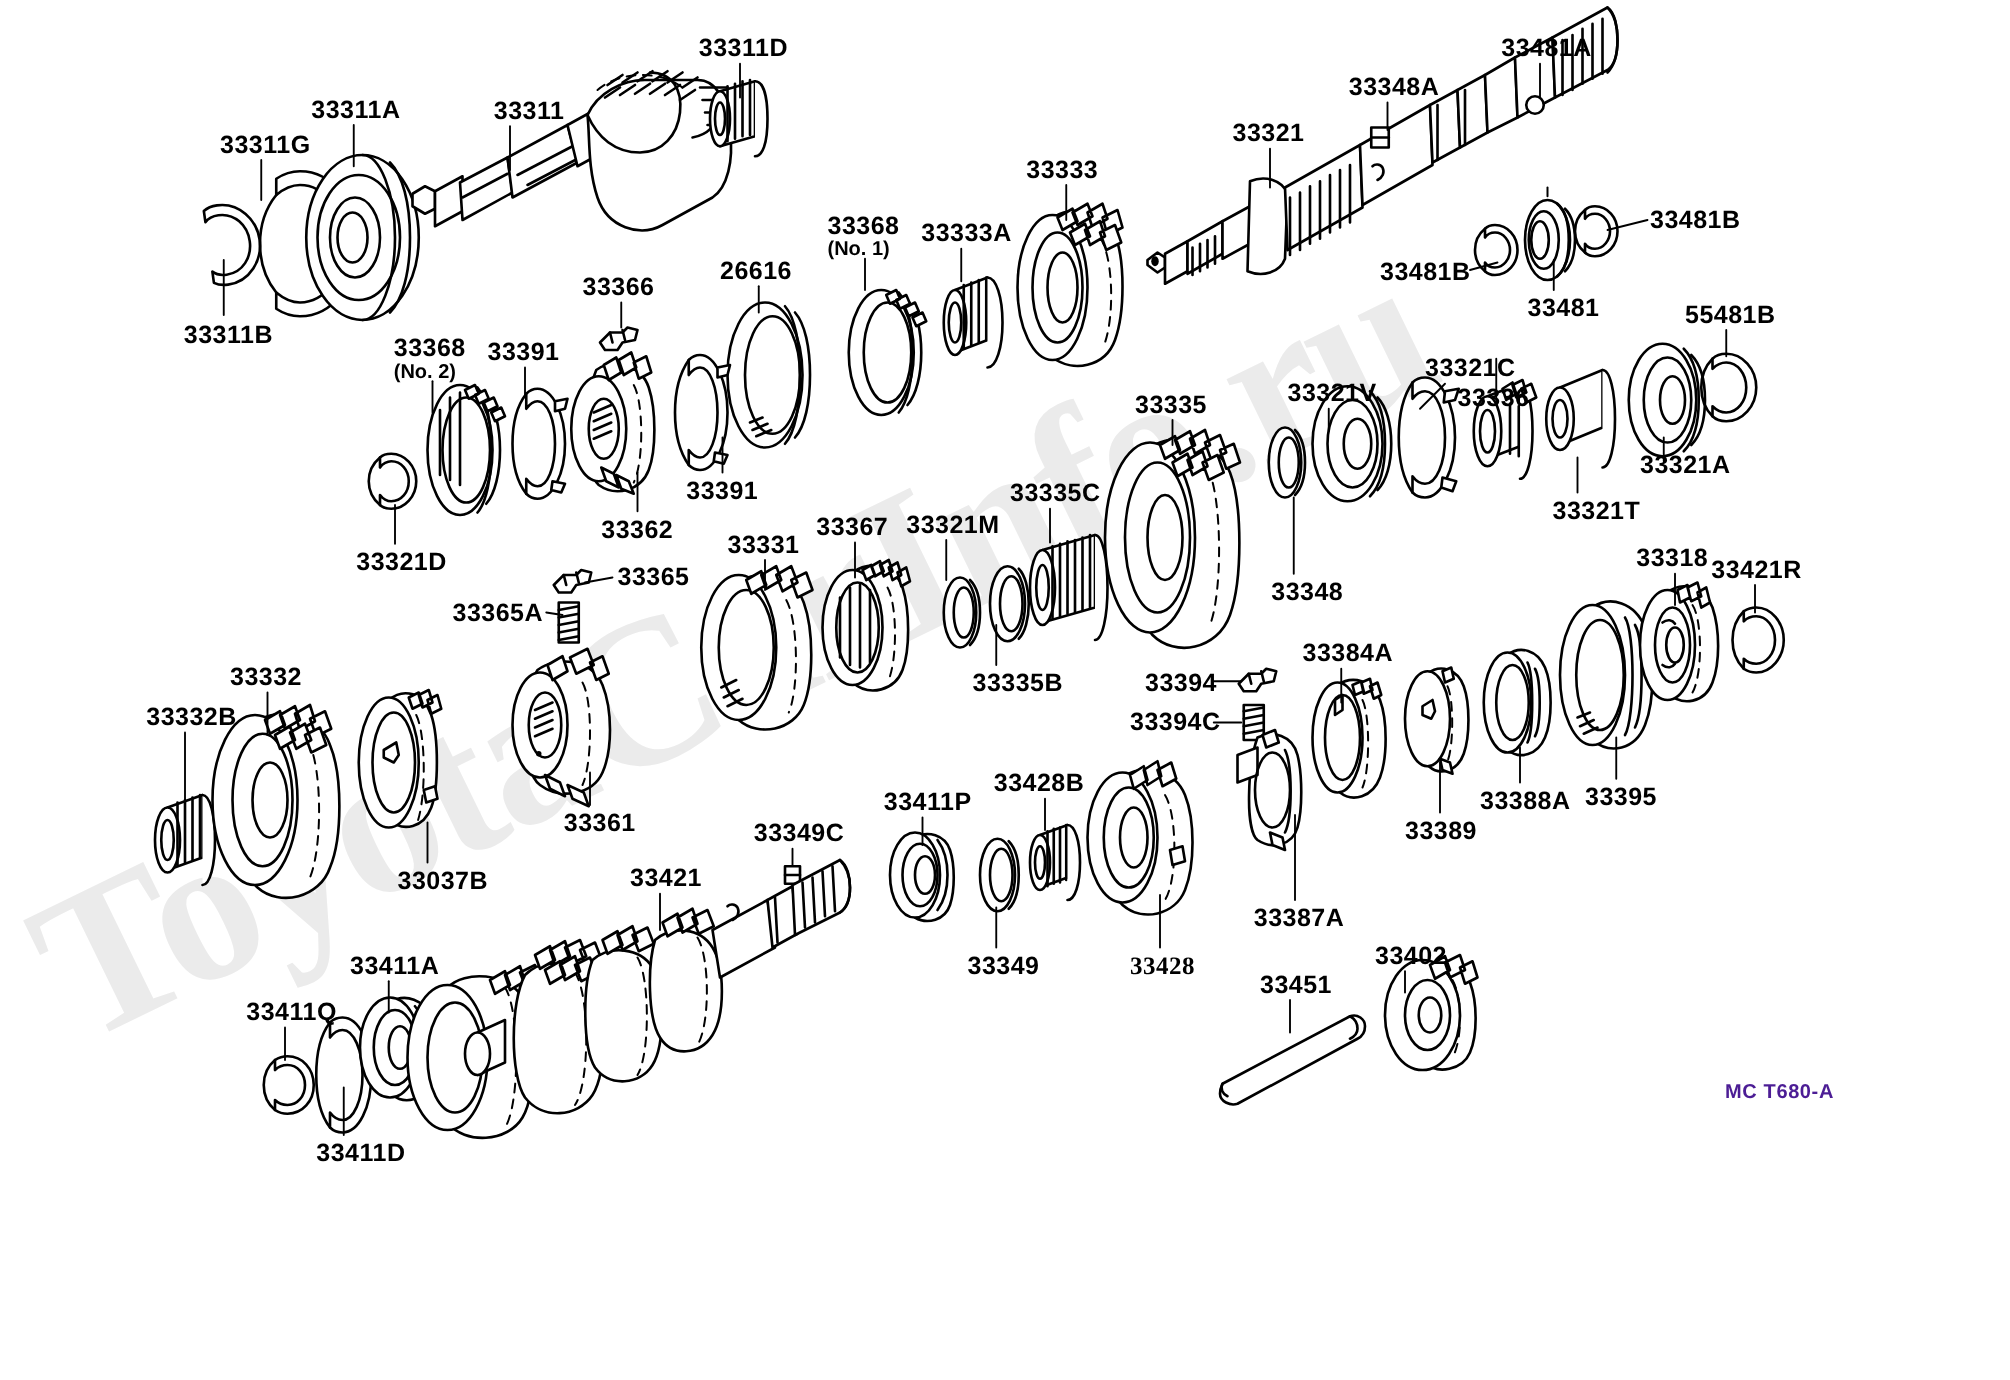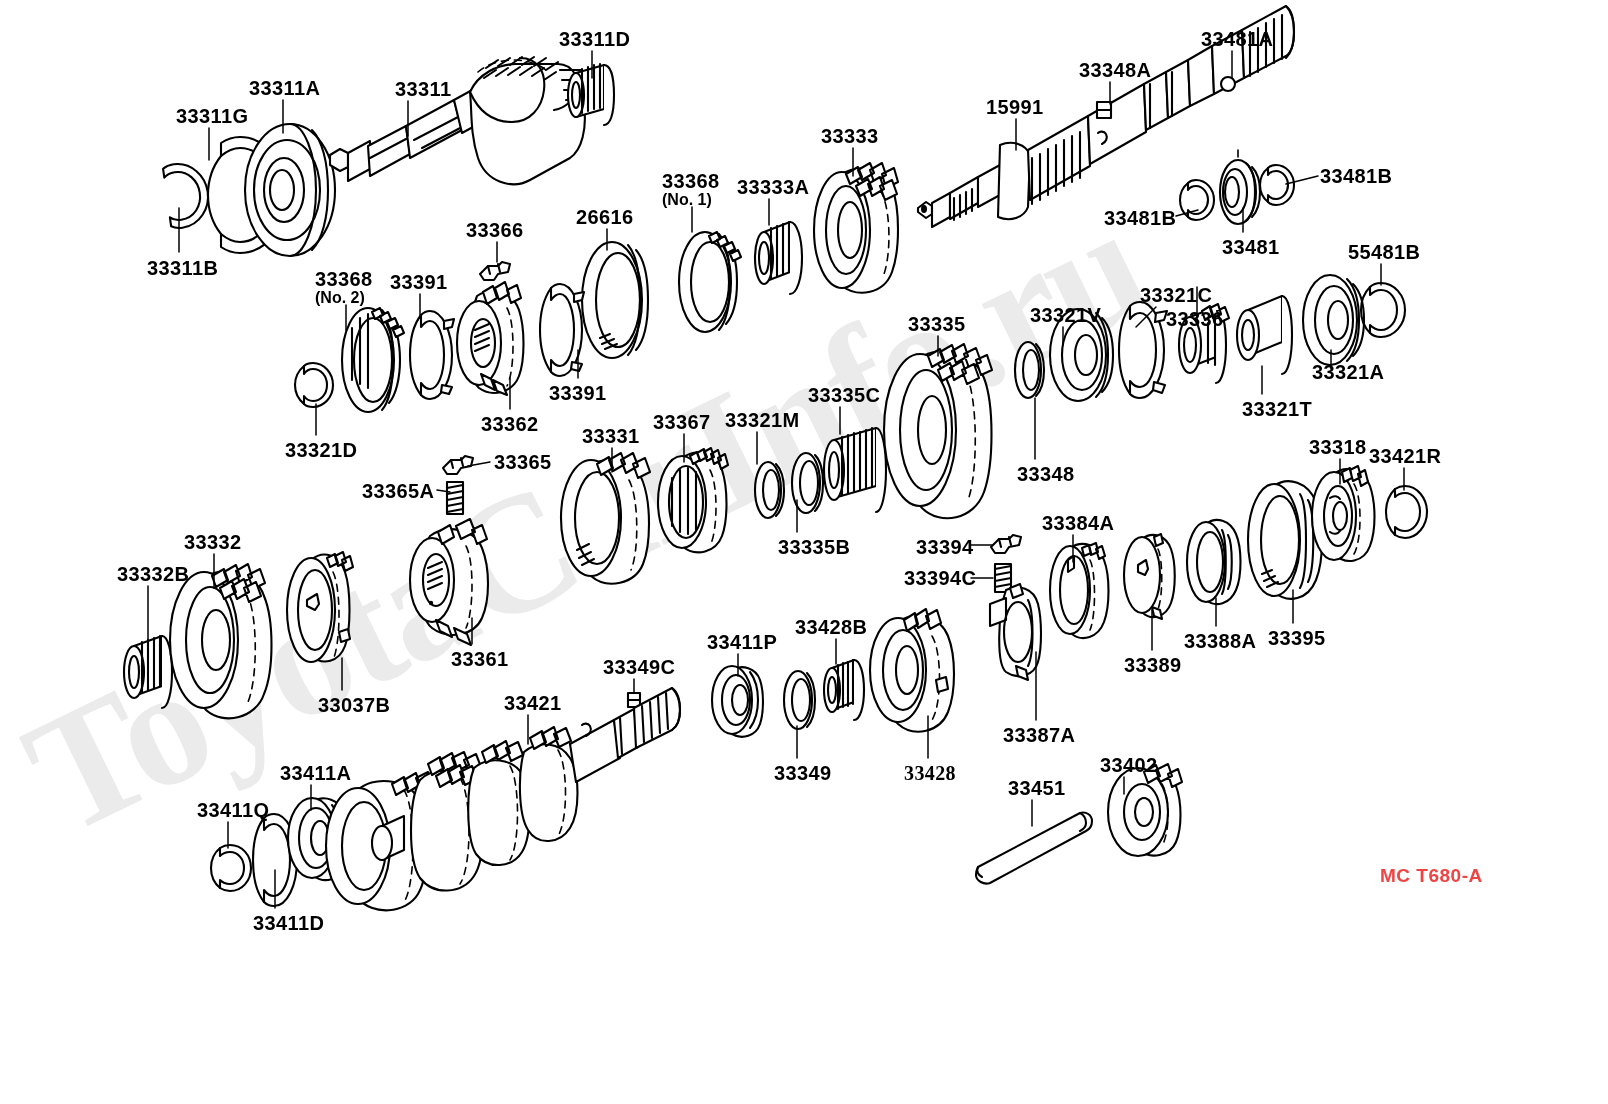--- a/index.html
+++ b/index.html
@@ -66,23 +66,23 @@
   .lbl .sub {
     display: block;
     font-size: 16px;
     font-weight: 700;
     letter-spacing: 0;
     margin-top: 1px;
   }
   .diagcode {
     position: absolute;
     font-family: "Liberation Sans", "DejaVu Sans", sans-serif;
-    font-size: 19px;
+    font-size: 16px;
     font-weight: 700;
-    color: #ef4444;
+    color: #4c1d95;
     letter-spacing: 0.5px;
     white-space: nowrap;
   }
 </style>
 </head>
 <body>
 
 <div id="sheet">
 
   <div id="watermark">
@@ -674,21 +674,21 @@
   </div>
 
   <div id="labels">
       <div class="lbl" style="left: 176px; top: 106px;"><span>33311G</span></div>
       <div class="lbl" style="left: 249px; top: 78px;"><span>33311A</span></div>
       <div class="lbl" style="left: 395px; top: 79px;"><span>33311</span></div>
       <div class="lbl" style="left: 559px; top: 29px;"><span>33311D</span></div>
       <div class="lbl" style="left: 147px; top: 258px;"><span>33311B</span></div>
       <div class="lbl" style="left: 1079px; top: 60px;"><span>33348A</span></div>
       <div class="lbl" style="left: 1201px; top: 29px;"><span>33481A</span></div>
-      <div class="lbl" style="left: 986px; top: 97px;"><span>15991</span></div>
+      <div class="lbl" style="left: 986px; top: 97px;"><span>33321</span></div>
       <div class="lbl" style="left: 1320px; top: 166px;"><span>33481B</span></div>
       <div class="lbl" style="left: 1104px; top: 208px;"><span>33481B</span></div>
       <div class="lbl" style="left: 1222px; top: 237px;"><span>33481</span></div>
       <div class="lbl" style="left: 821px; top: 126px;"><span>33333</span></div>
       <div class="lbl" style="left: 737px; top: 177px;"><span>33333A</span></div>
       <div class="lbl" style="left: 662px; top: 171px;"><span>33368</span><span class="sub">(No. 1)</span></div>
       <div class="lbl" style="left: 576px; top: 207px;"><span>26616</span></div>
       <div class="lbl" style="left: 466px; top: 220px;"><span>33366</span></div>
       <div class="lbl" style="left: 315px; top: 269px;"><span>33368</span><span class="sub">(No. 2)</span></div>
       <div class="lbl" style="left: 390px; top: 272px;"><span>33391</span></div>

